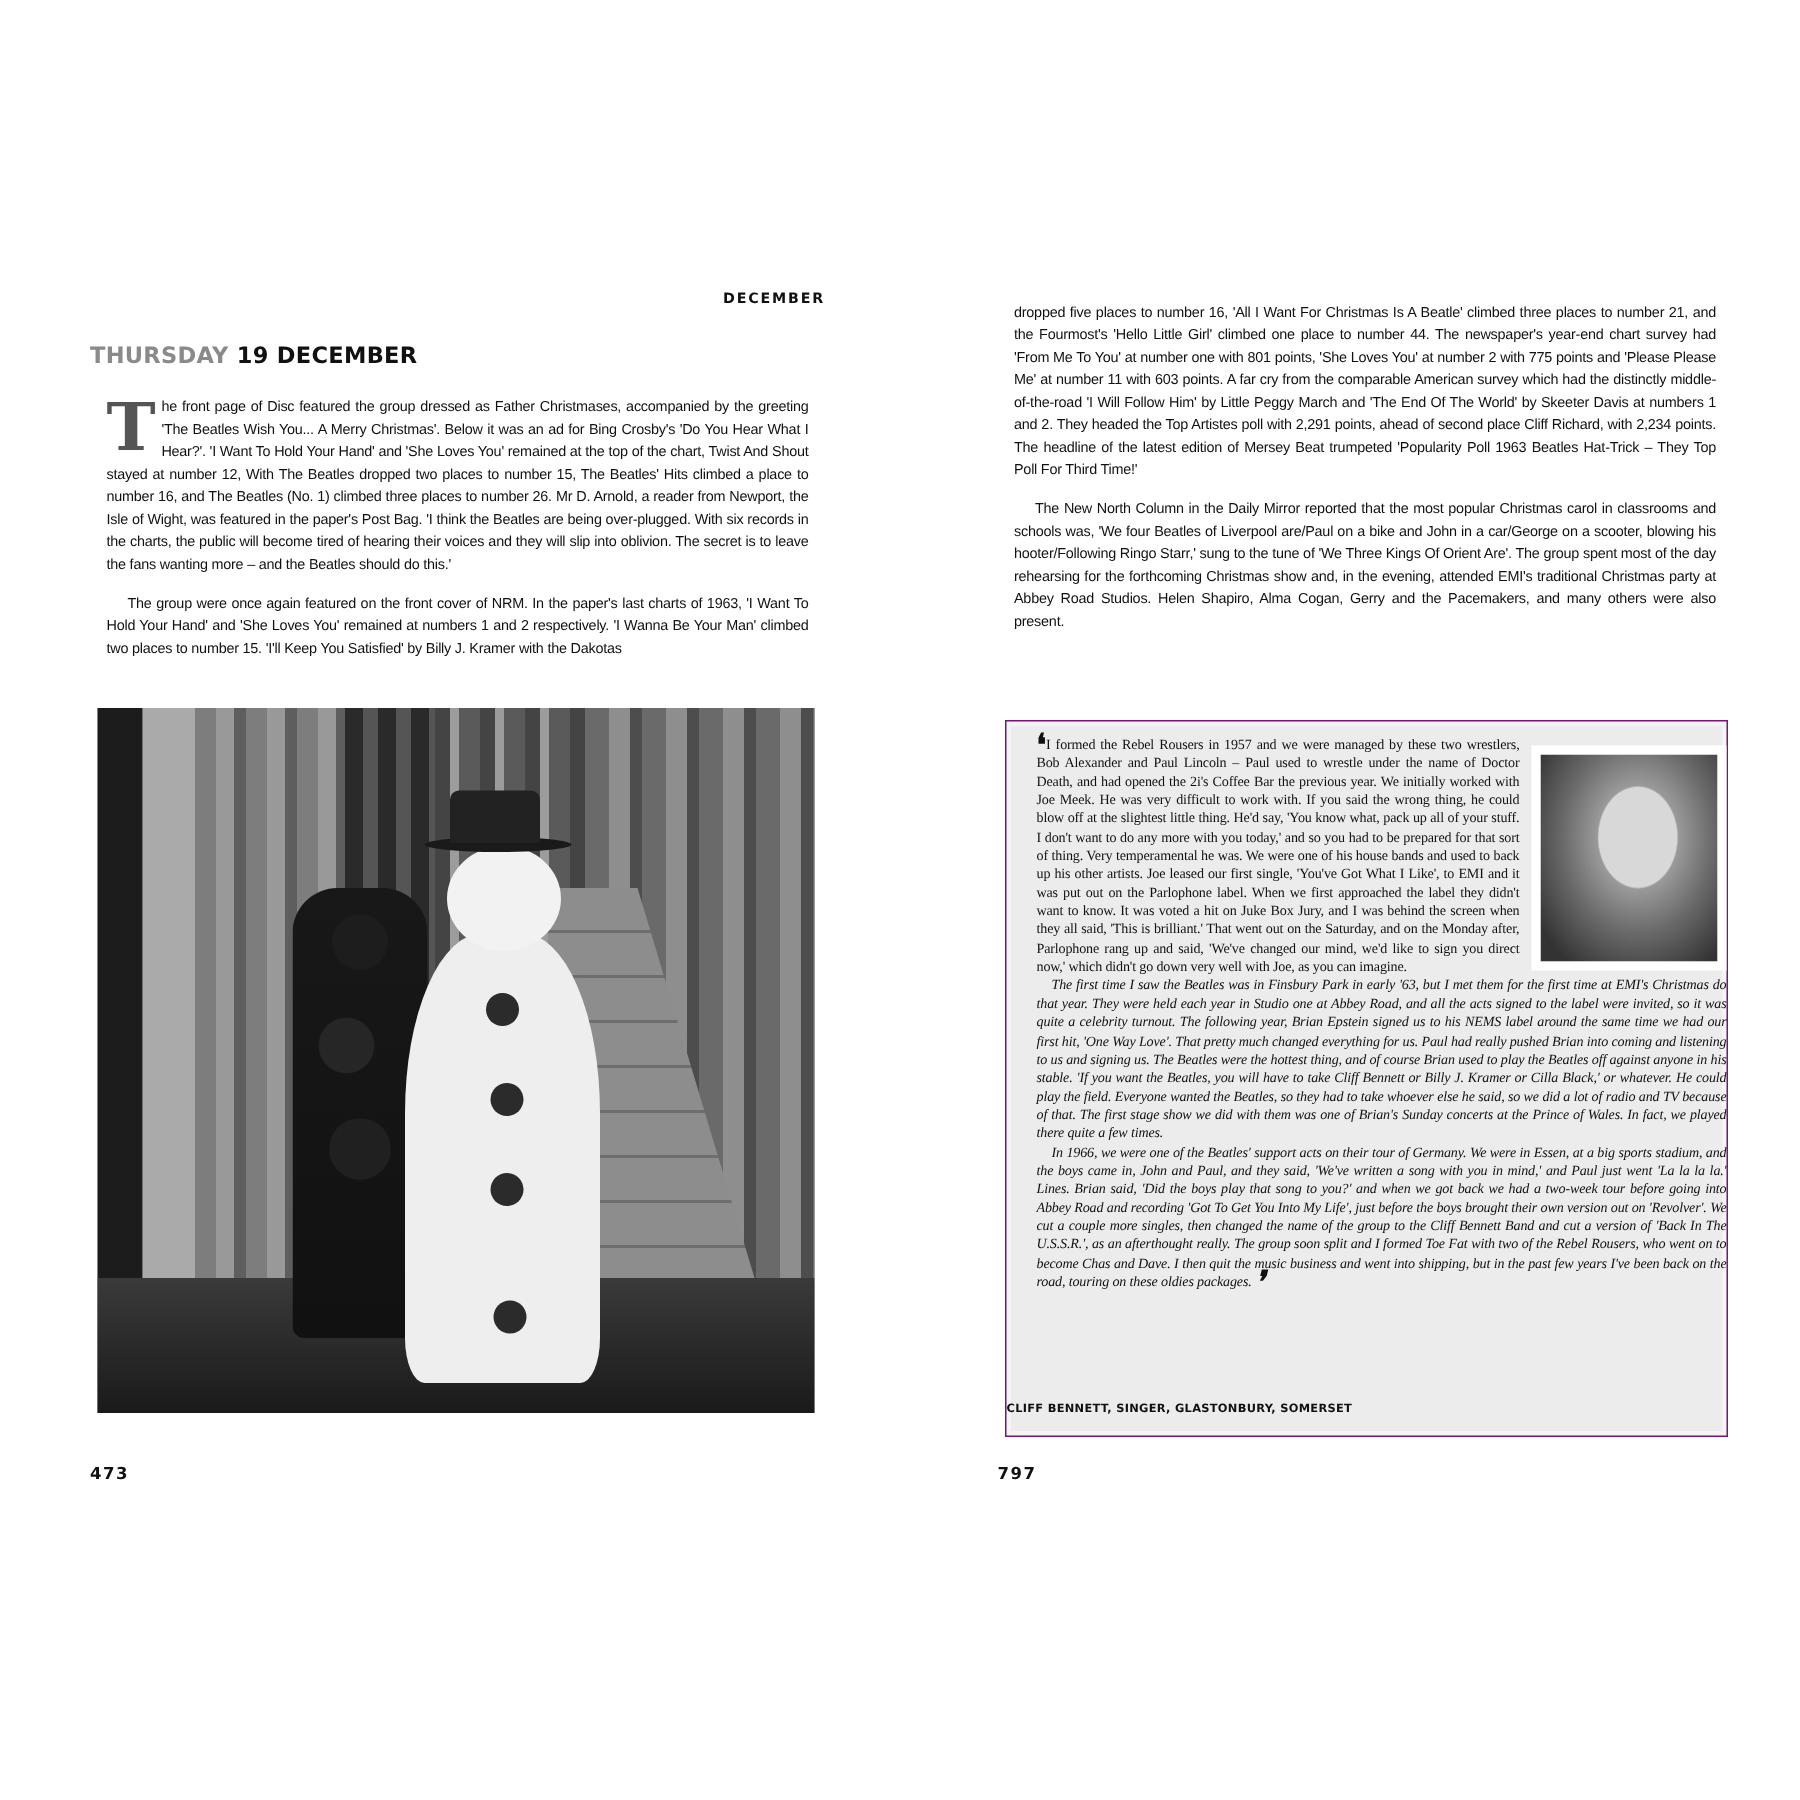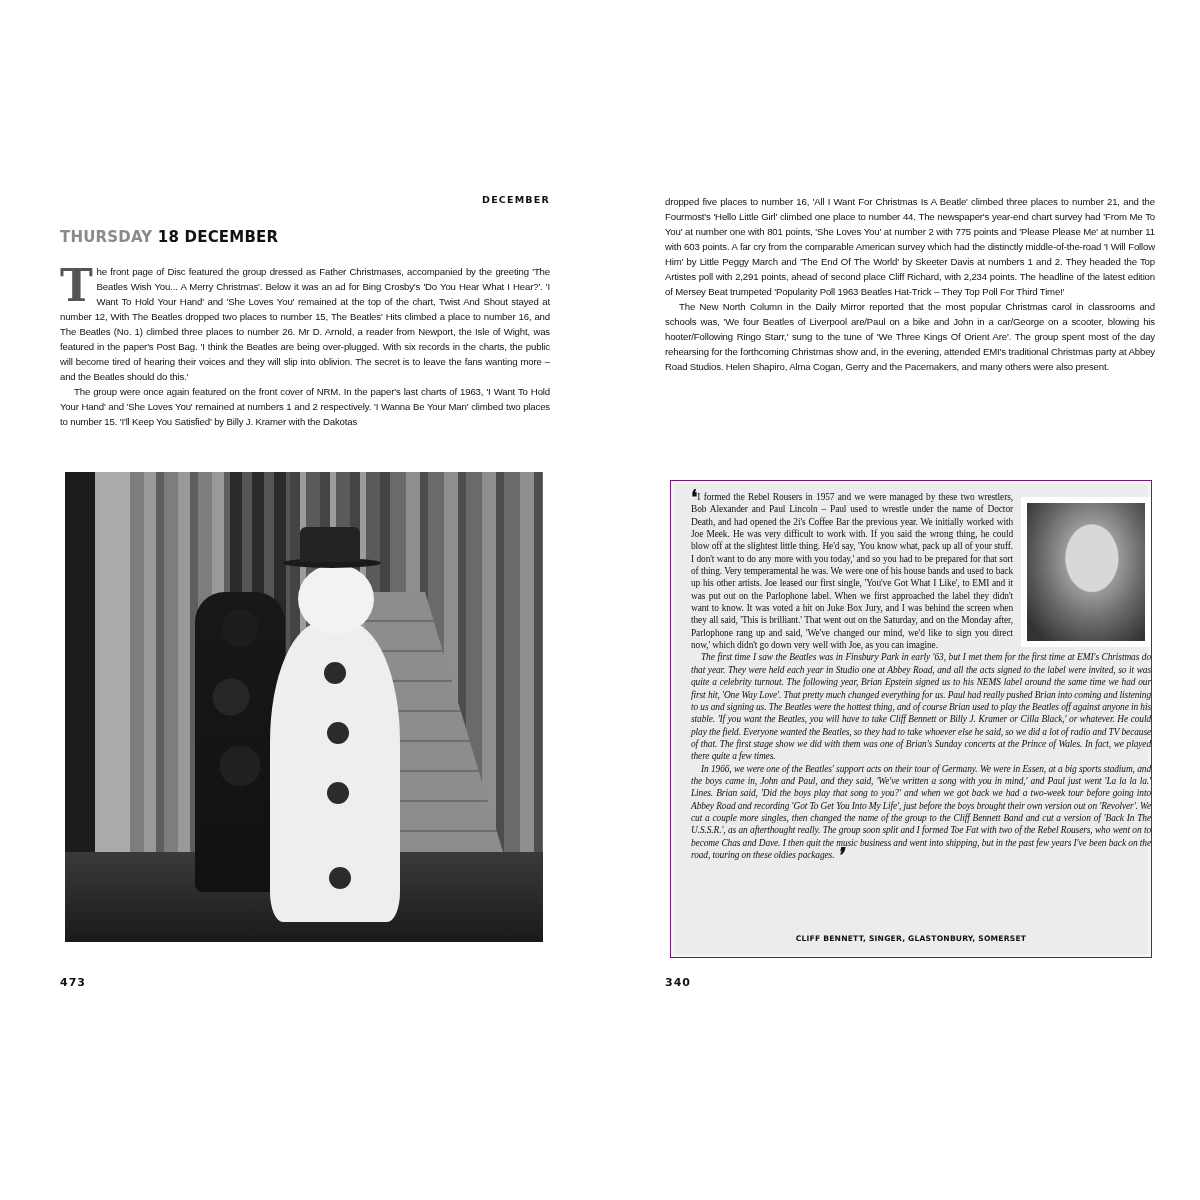--- a/index.html
+++ b/index.html
@@ -4,52 +4,52 @@
 <style>
   html,body{margin:0;padding:0;background:#fff;}
   body{width:1200px;height:1200px;position:relative;overflow:hidden;font-family:"Liberation Sans",sans-serif;color:#111;}
   .page{position:absolute;top:190px;width:490px;}
   .left{left:60px;}
   .right{left:665px;}
   .running-head{text-align:right;font-family:"DejaVu Sans",sans-serif;font-weight:bold;font-size:9.5px;letter-spacing:1.2px;height:20px;line-height:20px;}
   .day-heading{margin-top:18px;font-family:"DejaVu Sans",sans-serif;font-weight:bold;font-size:15px;letter-spacing:0.2px;}
   .day-heading .dow{color:#8a8a8a;text-align:center;}
   .body-text{font-family:"Liberation Sans",sans-serif;font-size:9.6px;line-height:15px;text-align:justify;margin:0;letter-spacing:-0.15px;}
-  .body-text p{margin:0;}
+  .body-text p{margin:11px;}
   .body-text p + p{text-indent:14px;}
   .left .body-text{margin-top:18px;padding-left:0;}
   .dropcap{float:left;font-family:"DejaVu Serif",serif;font-size:44px;line-height:40px;color:#555;margin:2px 4px 0 0;font-weight:bold;}
   .right .body-text{margin-top:4px;}
   .photo{position:absolute;left:5px;top:282px;width:478px;height:470px;background:#555;overflow:hidden;}
   .curtain{position:absolute;top:0;bottom:0;}
   .stage-floor{position:absolute;left:0;right:0;bottom:0;height:90px;background:linear-gradient(#3a3a3a,#1a1a1a);}
   .stairs{position:absolute;left:300px;top:120px;width:150px;height:300px;background:repeating-linear-gradient(180deg,#8d8d8d 0 28px,#6e6e6e 28px 30px);clip-path:polygon(0 0,40% 0,100% 100%,0 100%);}
   .snowman-body{position:absolute;left:205px;top:150px;width:130px;height:300px;background:#eeeeee;border-radius:40% 40% 10% 10%;}
   .snowman-head{position:absolute;left:233px;top:92px;width:76px;height:70px;background:#f2f2f2;border-radius:50%;}
   .snowman-hat{position:absolute;left:235px;top:55px;width:60px;height:35px;background:#222;border-radius:6px 6px 0 0;}
   .snowman-brim{position:absolute;left:218px;top:86px;width:98px;height:10px;background:#1a1a1a;border-radius:50%;}
   .button{position:absolute;width:22px;height:22px;border-radius:50%;background:#2b2b2b;}
   .people{position:absolute;left:130px;top:120px;width:90px;height:300px;background:radial-gradient(circle at 50% 12%,#1d1d1d 0 18px,transparent 19px),radial-gradient(circle at 40% 35%,#262626 0 18px,transparent 19px),radial-gradient(circle at 50% 58%,#202020 0 20px,transparent 21px),linear-gradient(#181818,#111);border-radius:30px 30px 8px 8px;}
   .quote-box{position:absolute;left:5px;top:290px;width:482px;height:478px;background:#ececec;border:1px solid #701a75;box-shadow:inset 0 0 0 3px #f4f4f4;box-sizing:border-box;}
   .quote-text{position:absolute;left:20px;top:10px;width:460px;font-family:"Liberation Serif",serif;font-size:9.4px;line-height:12.35px;text-align:justify;letter-spacing:-0.1px;}
   .quote-text p{margin:0;}
   .quote-text p + p{text-indent:10px;font-style:italic;}
   .portrait{float:right;width:118px;height:138px;margin:6px 0 4px 8px;background:radial-gradient(ellipse at 55% 40%,#d8d8d8 0 26px,#9a9a9a 27px,#6a6a6a 50px,#333 80px);border:6px solid #fff;box-sizing:content-box;}
   .qmark{font-family:"DejaVu Serif",serif;font-weight:bold;font-size:20px;line-height:10px;vertical-align:-4px;}
-  .attribution{position:absolute;left:0;right:0;bottom:14px;text-align:center;font-family:"DejaVu Sans",sans-serif;font-weight:bold;font-size:7.6px;letter-spacing:0.2px;}
+  .attribution{position:absolute;left:0;right:0;bottom:14px;font-family:"DejaVu Sans",sans-serif;font-weight:bold;font-size:7.6px;letter-spacing:0.2px;}
   .folio{position:absolute;top:786px;width:100%;font-family:"DejaVu Sans",sans-serif;font-weight:bold;font-size:11px;letter-spacing:1px;}
 </style>
 </head>
 <body>
 
 <div class="page left">
   <div class="running-head">DECEMBER</div>
   <div class="day-heading">
     <span class="dow">THURSDAY</span>
-    <span>18 DECEMBER</span>
+    <span>19 DECEMBER</span>
   </div>
   <div class="body-text">
     <p><span class="dropcap">T</span><span>he front page of Disc featured the group dressed as Father Christmases, accompanied by the greeting 'The Beatles Wish You... A Merry Christmas'. Below it was an ad for Bing Crosby's 'Do You Hear What I Hear?'. 'I Want To Hold Your Hand' and 'She Loves You' remained at the top of the chart, Twist And Shout stayed at number 12, With The Beatles dropped two places to number 15, The Beatles' Hits climbed a place to number 16, and The Beatles (No. 1) climbed three places to number 26. Mr D. Arnold, a reader from Newport, the Isle of Wight, was featured in the paper's Post Bag. 'I think the Beatles are being over-plugged. With six records in the charts, the public will become tired of hearing their voices and they will slip into oblivion. The secret is to leave the fans wanting more – and the Beatles should do this.'</span></p>
     <p>The group were once again featured on the front cover of NRM. In the paper's last charts of 1963, 'I Want To Hold Your Hand' and 'She Loves You' remained at numbers 1 and 2 respectively. 'I Wanna Be Your Man' climbed two places to number 15. 'I'll Keep You Satisfied' by Billy J. Kramer with the Dakotas</p>
   </div>
 
   <div class="photo" title="The Beatles posing beside a large snowman costume on a stage">
     <div class="curtain" style="left:0;width:30px;background:#1c1c1c"></div>
     <div class="curtain" style="left:30px;width:35px;background:#aaa"></div>
     <div class="curtain" style="left:65px;width:100px;background:repeating-linear-gradient(90deg,#7d7d7d 0 14px,#999 14px 26px,#5e5e5e 26px 34px)"></div>
@@ -81,14 +81,14 @@
   <div class="quote-box">
     <div class="quote-text">
       <div class="portrait" title="Portrait of Cliff Bennett"></div>
       <p><span class="qmark">❛</span><span>I formed the Rebel Rousers in 1957 and we were managed by these two wrestlers, Bob Alexander and Paul Lincoln – Paul used to wrestle under the name of Doctor Death, and had opened the 2i's Coffee Bar the previous year. We initially worked with Joe Meek. He was very difficult to work with. If you said the wrong thing, he could blow off at the slightest little thing. He'd say, 'You know what, pack up all of your stuff. I don't want to do any more with you today,' and so you had to be prepared for that sort of thing. Very temperamental he was. We were one of his house bands and used to back up his other artists. Joe leased our first single, 'You've Got What I Like', to EMI and it was put out on the Parlophone label. When we first approached the label they didn't want to know. It was voted a hit on Juke Box Jury, and I was behind the screen when they all said, 'This is brilliant.' That went out on the Saturday, and on the Monday after, Parlophone rang up and said, 'We've changed our mind, we'd like to sign you direct now,' which didn't go down very well with Joe, as you can imagine.</span></p>
       <p>The first time I saw the Beatles was in Finsbury Park in early '63, but I met them for the first time at EMI's Christmas do that year. They were held each year in Studio one at Abbey Road, and all the acts signed to the label were invited, so it was quite a celebrity turnout. The following year, Brian Epstein signed us to his NEMS label around the same time we had our first hit, 'One Way Love'. That pretty much changed everything for us. Paul had really pushed Brian into coming and listening to us and signing us. The Beatles were the hottest thing, and of course Brian used to play the Beatles off against anyone in his stable. 'If you want the Beatles, you will have to take Cliff Bennett or Billy J. Kramer or Cilla Black,' or whatever. He could play the field. Everyone wanted the Beatles, so they had to take whoever else he said, so we did a lot of radio and TV because of that. The first stage show we did with them was one of Brian's Sunday concerts at the Prince of Wales. In fact, we played there quite a few times.</p>
       <p><span>In 1966, we were one of the Beatles' support acts on their tour of Germany. We were in Essen, at a big sports stadium, and the boys came in, John and Paul, and they said, 'We've written a song with you in mind,' and Paul just went 'La la la la.' Lines. Brian said, 'Did the boys play that song to you?' and when we got back we had a two-week tour before going into Abbey Road and recording 'Got To Get You Into My Life', just before the boys brought their own version out on 'Revolver'. We cut a couple more singles, then changed the name of the group to the Cliff Bennett Band and cut a version of 'Back In The U.S.S.R.', as an afterthought really. The group soon split and I formed Toe Fat with two of the Rebel Rousers, who went on to become Chas and Dave. I then quit the music business and went into shipping, but in the past few years I've been back on the road, touring on these oldies packages.</span> <span class="qmark">❜</span></p>
     </div>
     <div class="attribution">CLIFF BENNETT, SINGER, GLASTONBURY, SOMERSET</div>
   </div>
 
-  <div class="folio">340</div>
+  <div class="folio">797</div>
 </div>
 
 </body></html>

